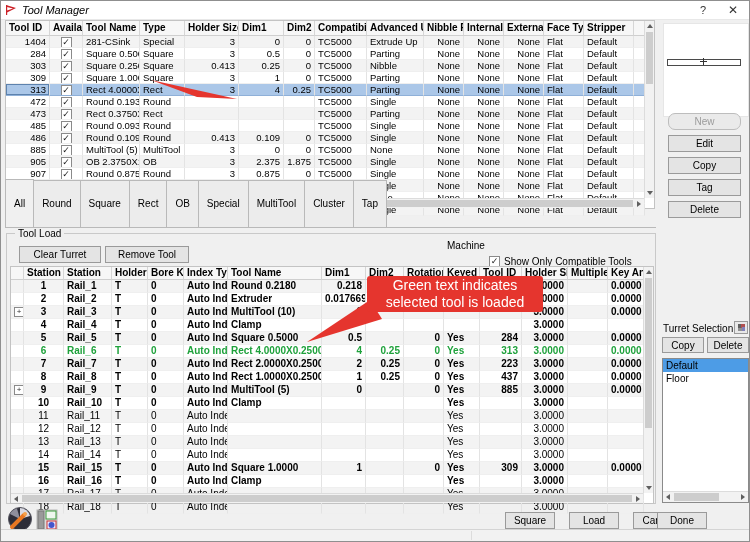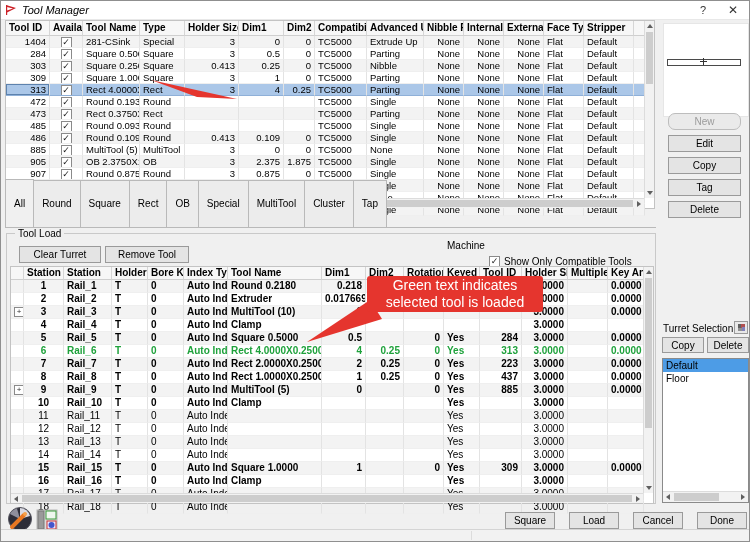--- a/index.html
+++ b/index.html
@@ -815,21 +815,21 @@
       <rect x="2" y="2" width="6" height="18" fill="#9a9a9a" stroke="#777"></rect>
       <rect x="10" y="2" width="10" height="8" fill="#eef7ee" stroke="#3a9a3a"></rect>
       <rect x="11" y="12" width="9" height="8" fill="#e8e8ff" stroke="#cc3333"></rect>
       <circle cx="15.5" cy="16" r="3" fill="#4455cc"></circle>
     </svg>
   </div>
 
   <div class="btn foot-btn" style="left:504px;">Square</div>
   <div class="btn foot-btn" style="left:568px;">Load</div>
   <div class="btn foot-btn" style="left:632px;">Cancel</div>
-  <div class="btn foot-btn" style="left:696px;">Done</div>
+  <div class="btn foot-btn" style="left:656px;">Done</div>
 
   <div class="statusbar">
       <div class="status-div"></div>
     </div>
 
   <svg class="overlay" width="750" height="542">
     <polygon points="150,79 196,96 236,98" fill="#e5352e"></polygon>
     <polygon points="306,341 369,299 381,318" fill="#e5352e"></polygon>
   </svg>
 

